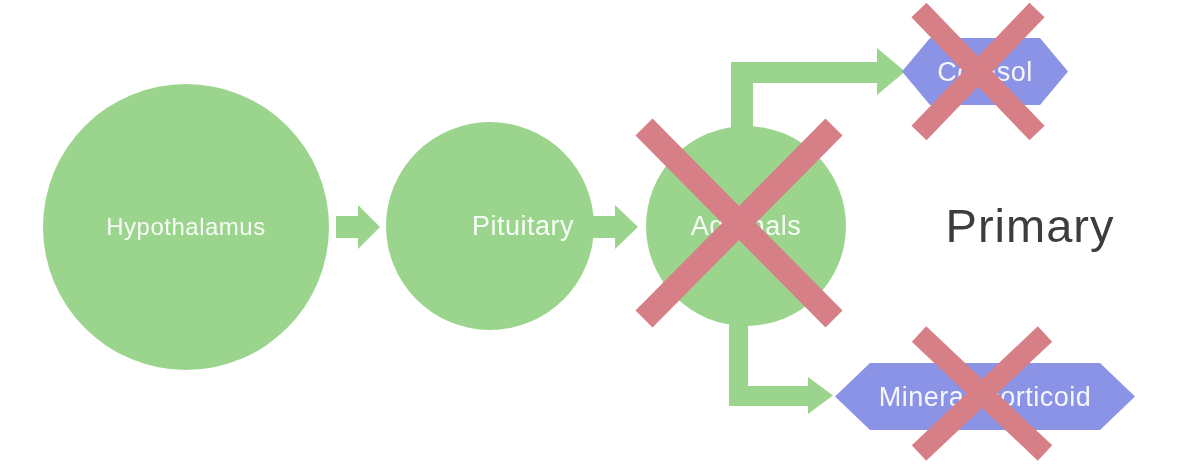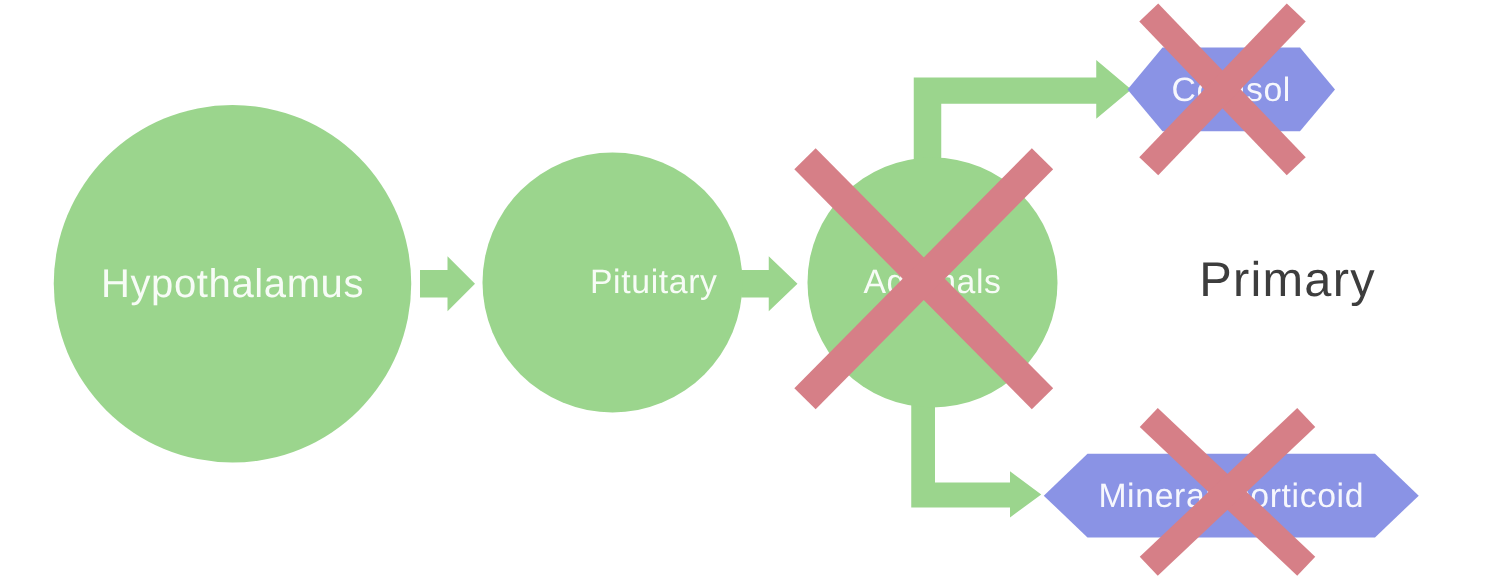--- a/index.html
+++ b/index.html
@@ -31,27 +31,27 @@
     position:absolute;
     transform:translate(-50%,-50%);
     color:var(--label-white);
     opacity:.93;
     font-weight:300;
     font-size:27px;
     letter-spacing:.5px;
     white-space:nowrap;
     z-index:2;
   }
-  .node-label.big{font-size:32px;}
+  .node-label.big{font-size:24px;}
   .diagram-title{
     position:absolute;
     transform:translate(-50%,-50%);
     color:var(--title-dark);
     font-weight:300;
-    font-size:39px;
+    font-size:47px;
     letter-spacing:1px;
     white-space:nowrap;
     z-index:2;
   }
   .crosses{z-index:3;pointer-events:none;}
   .shapes{z-index:1;}
 </style>
 </head>
 <body>
 

